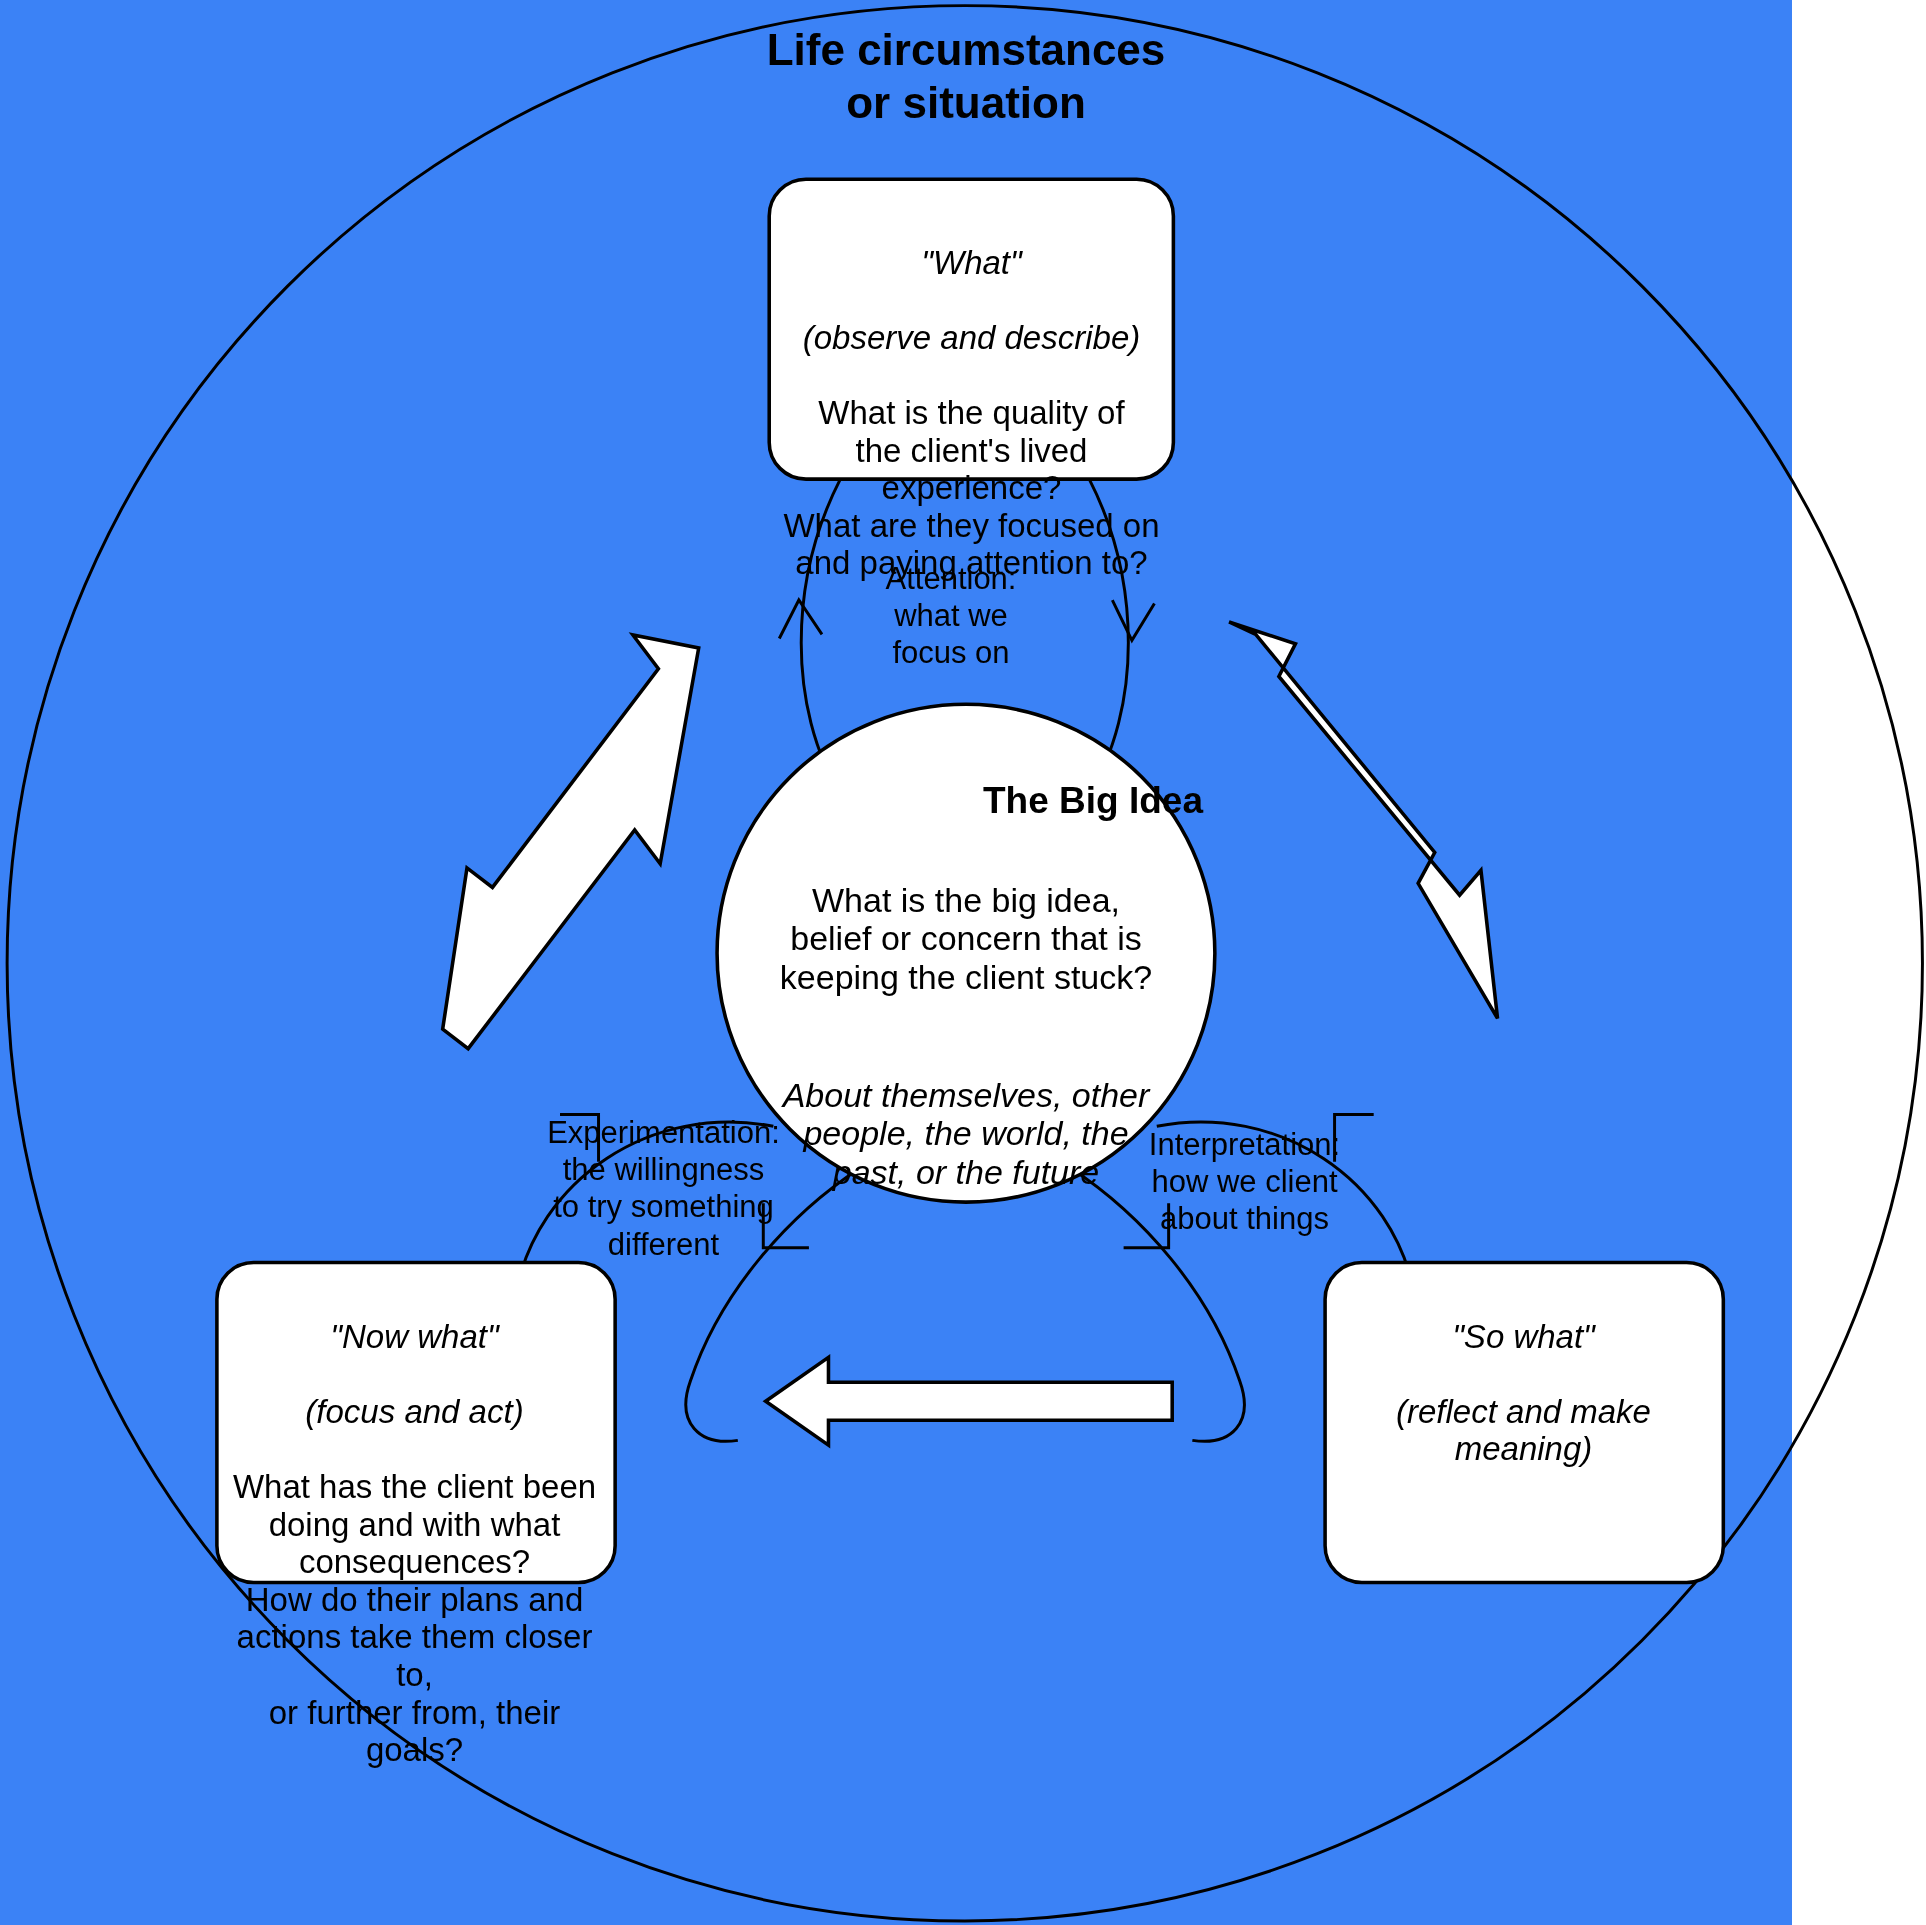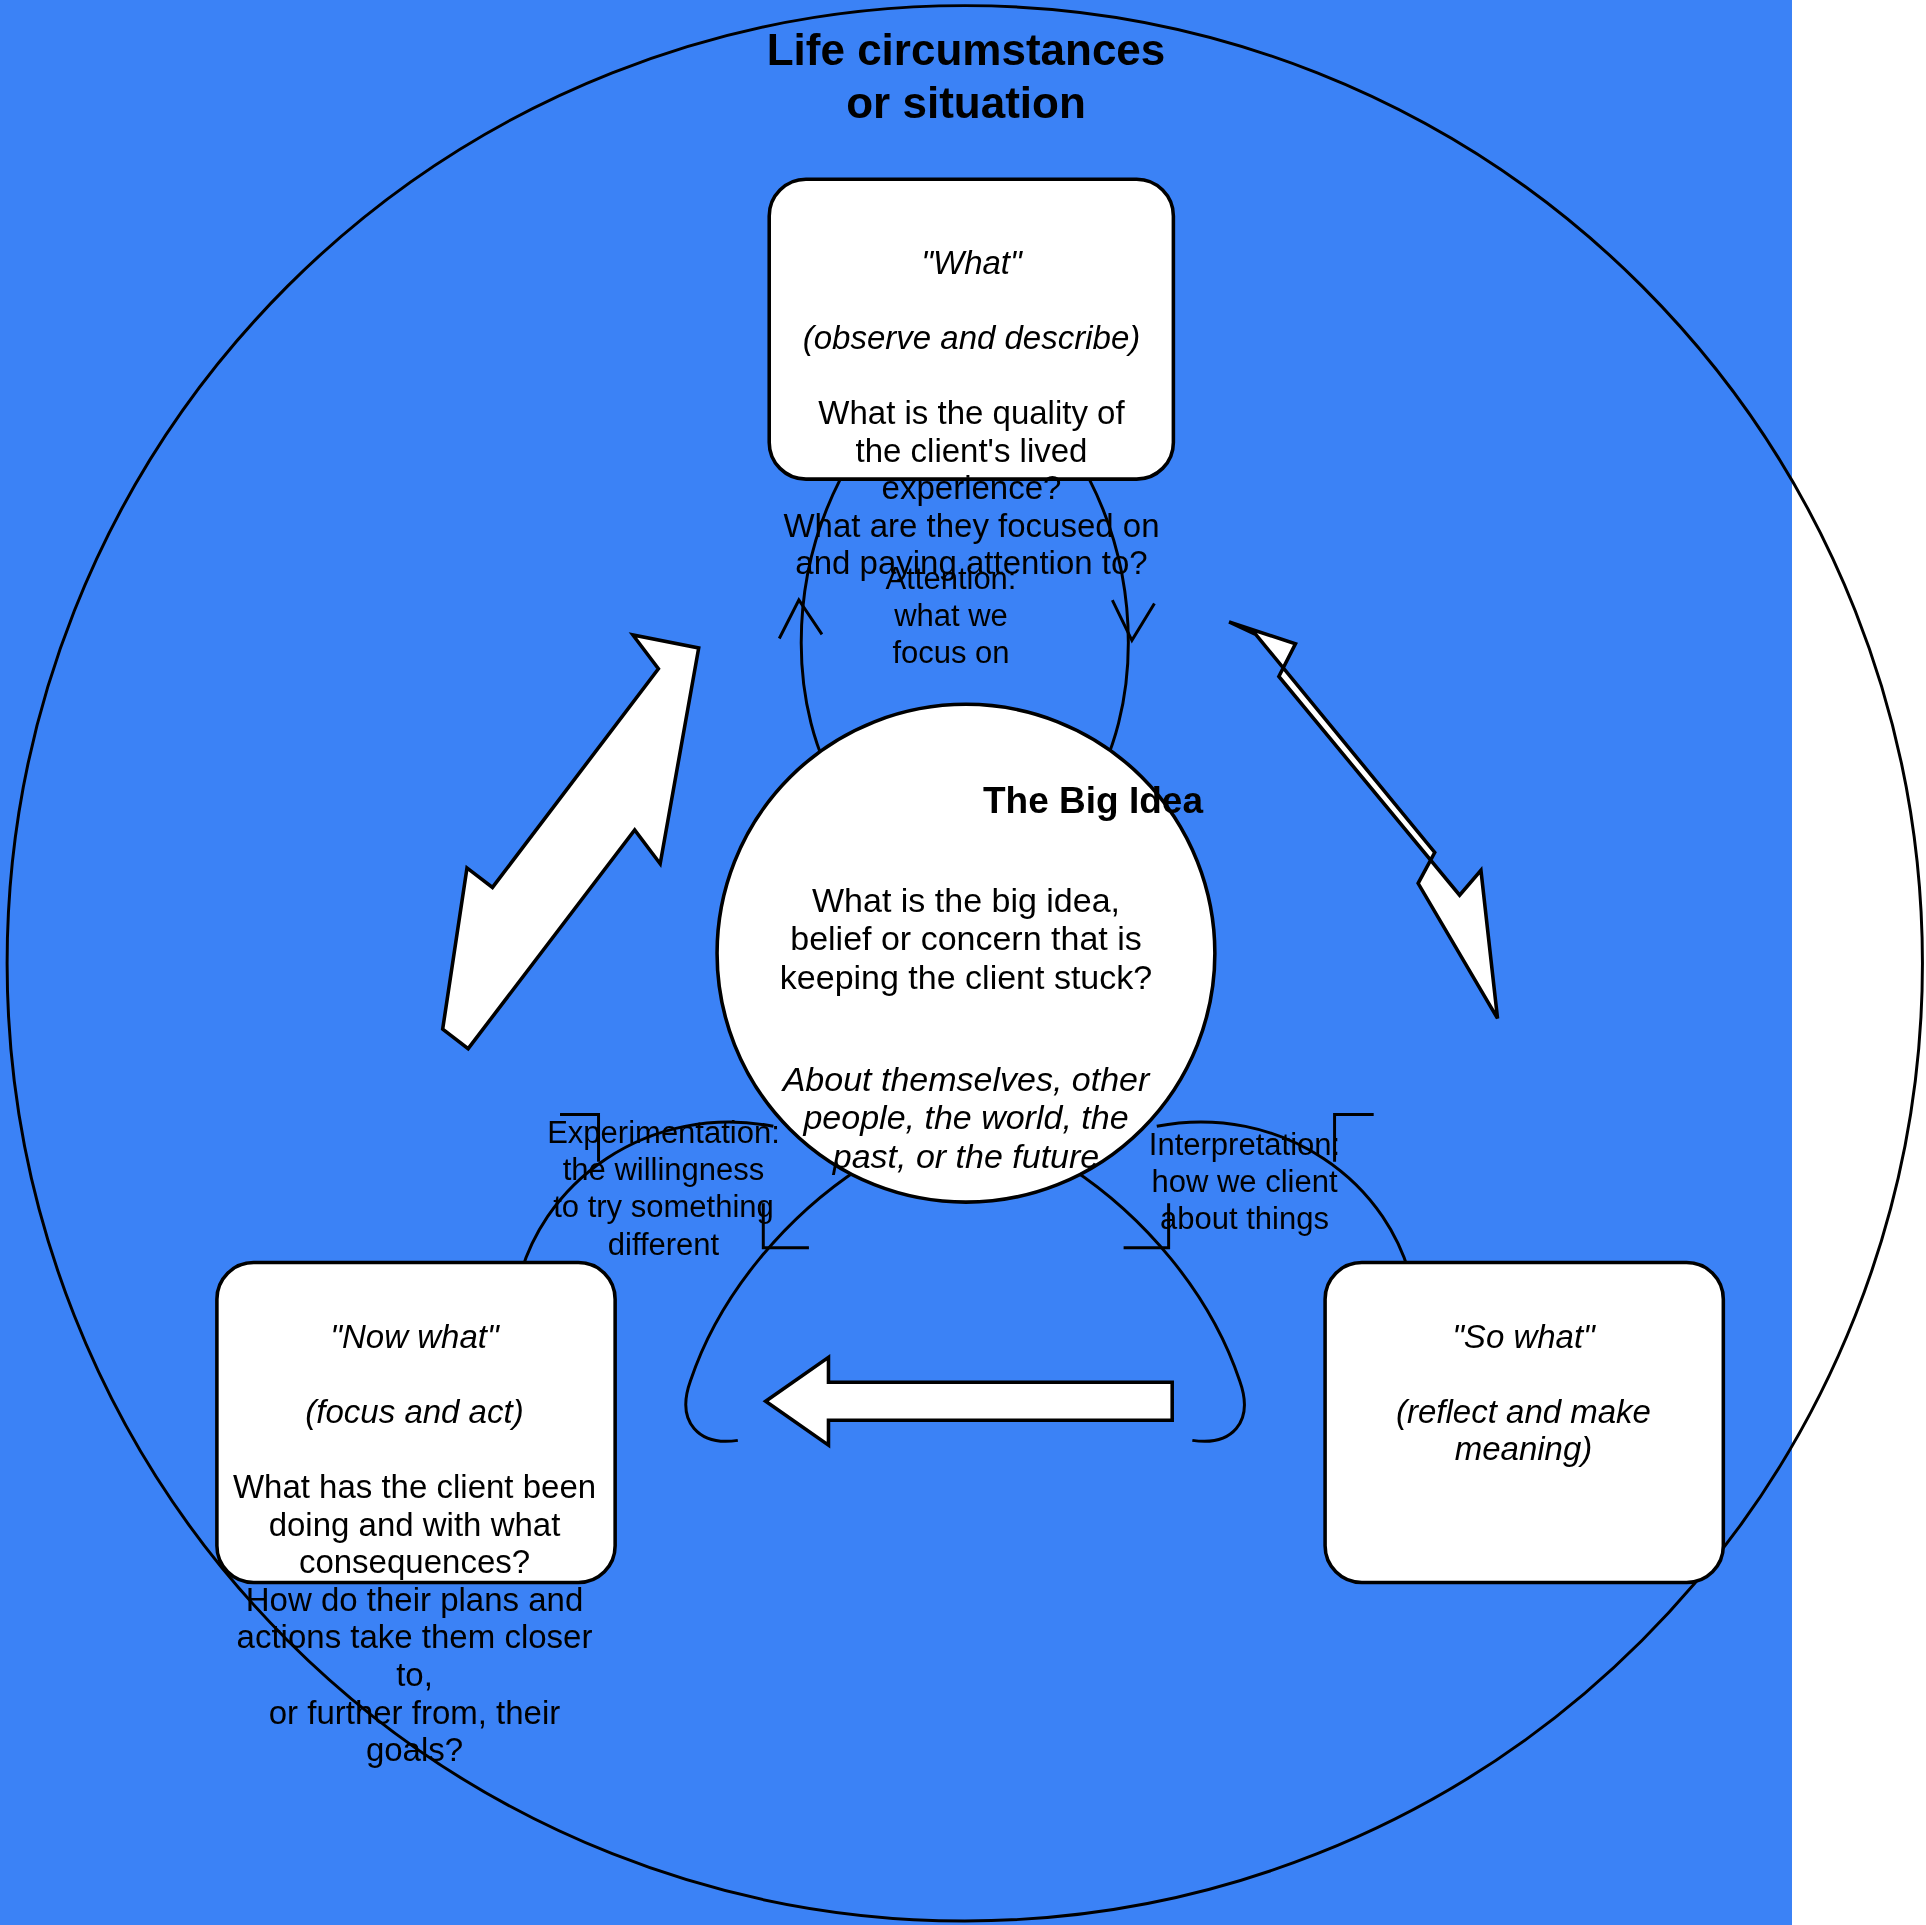--- a/index.html
+++ b/index.html
@@ -108,21 +108,21 @@
     font-weight: bold;
     margin-bottom: 20px;
     text-align: right;
   }
   #center-circle-text .center-body {
     display: block;
   }
   #center-circle-text .center-italic {
     display: block;
     font-style: italic;
-    margin-top: 24px;
+    margin-top: 40px;
   }
 
   .arc-label {
     position: absolute;
     text-align: center;
     color: #000000;
     font-size: 31px;
     line-height: 1.2;
     white-space: pre-line;
     font-family: "Liberation Sans", sans-serif;

